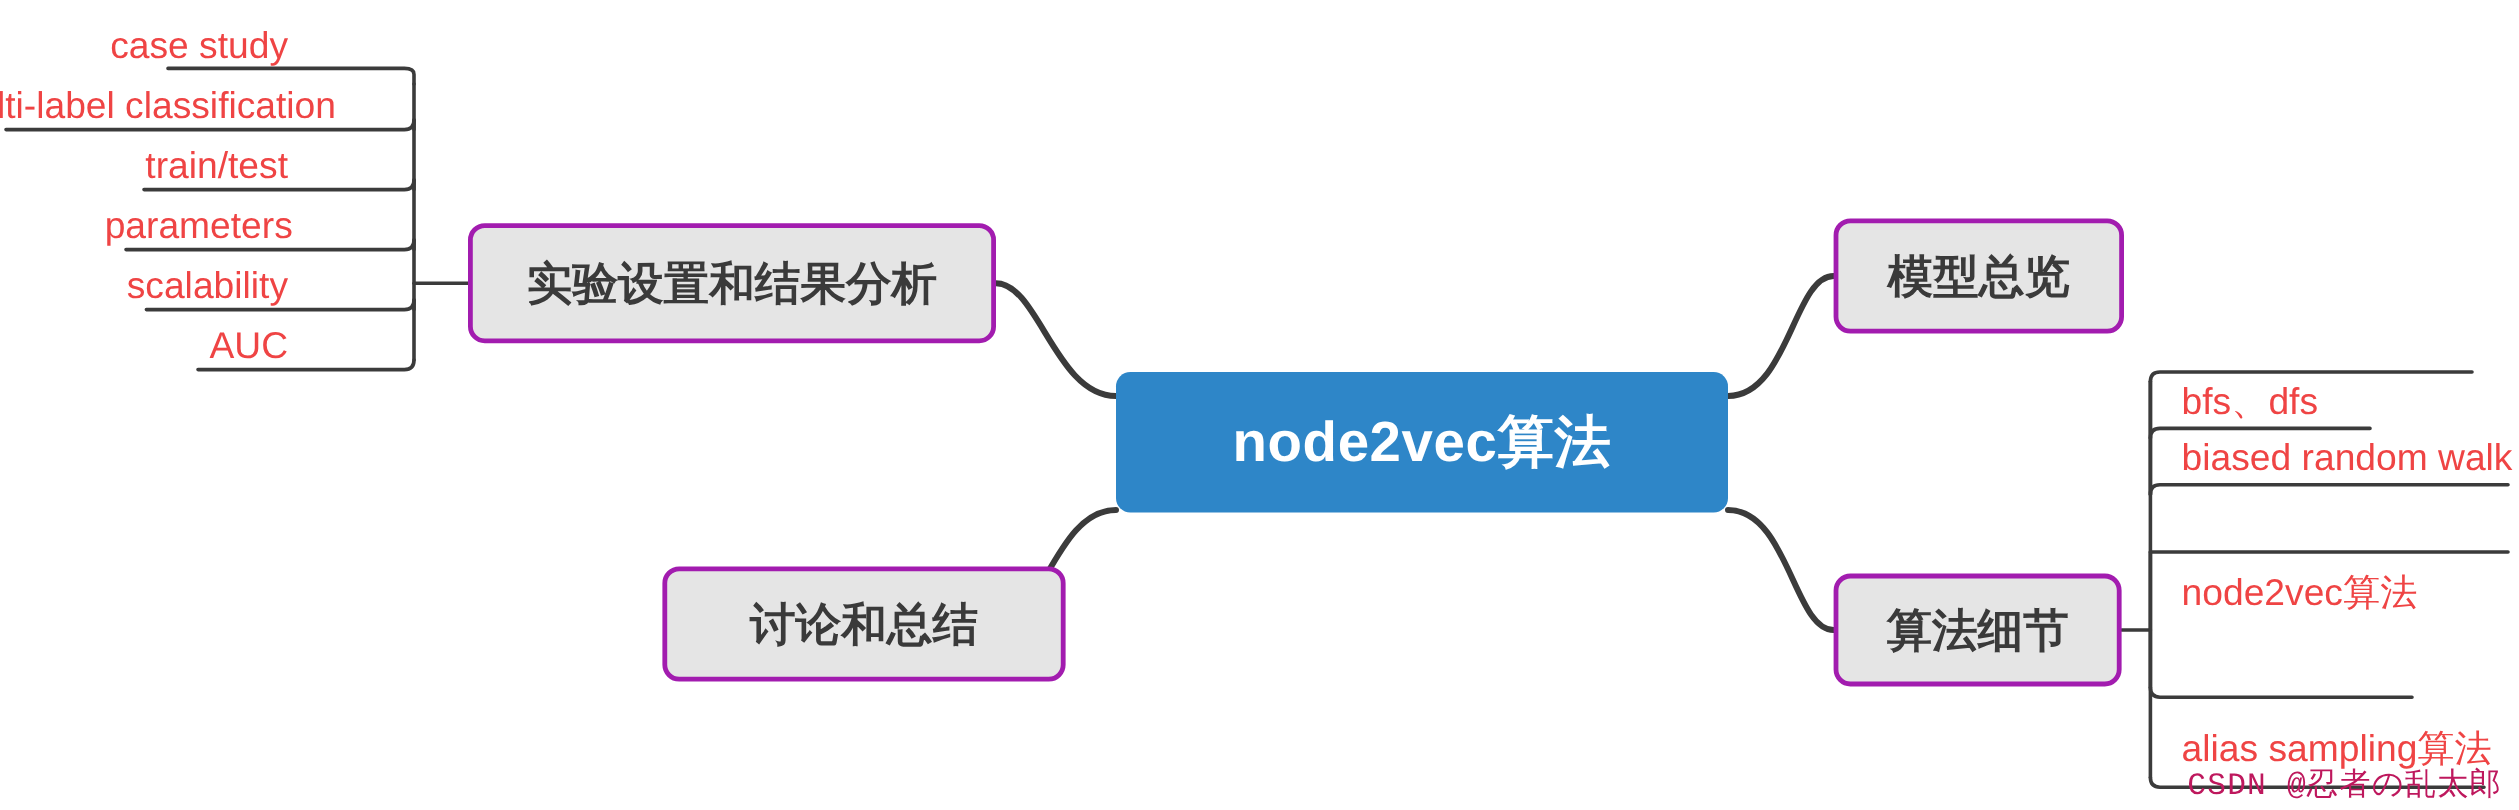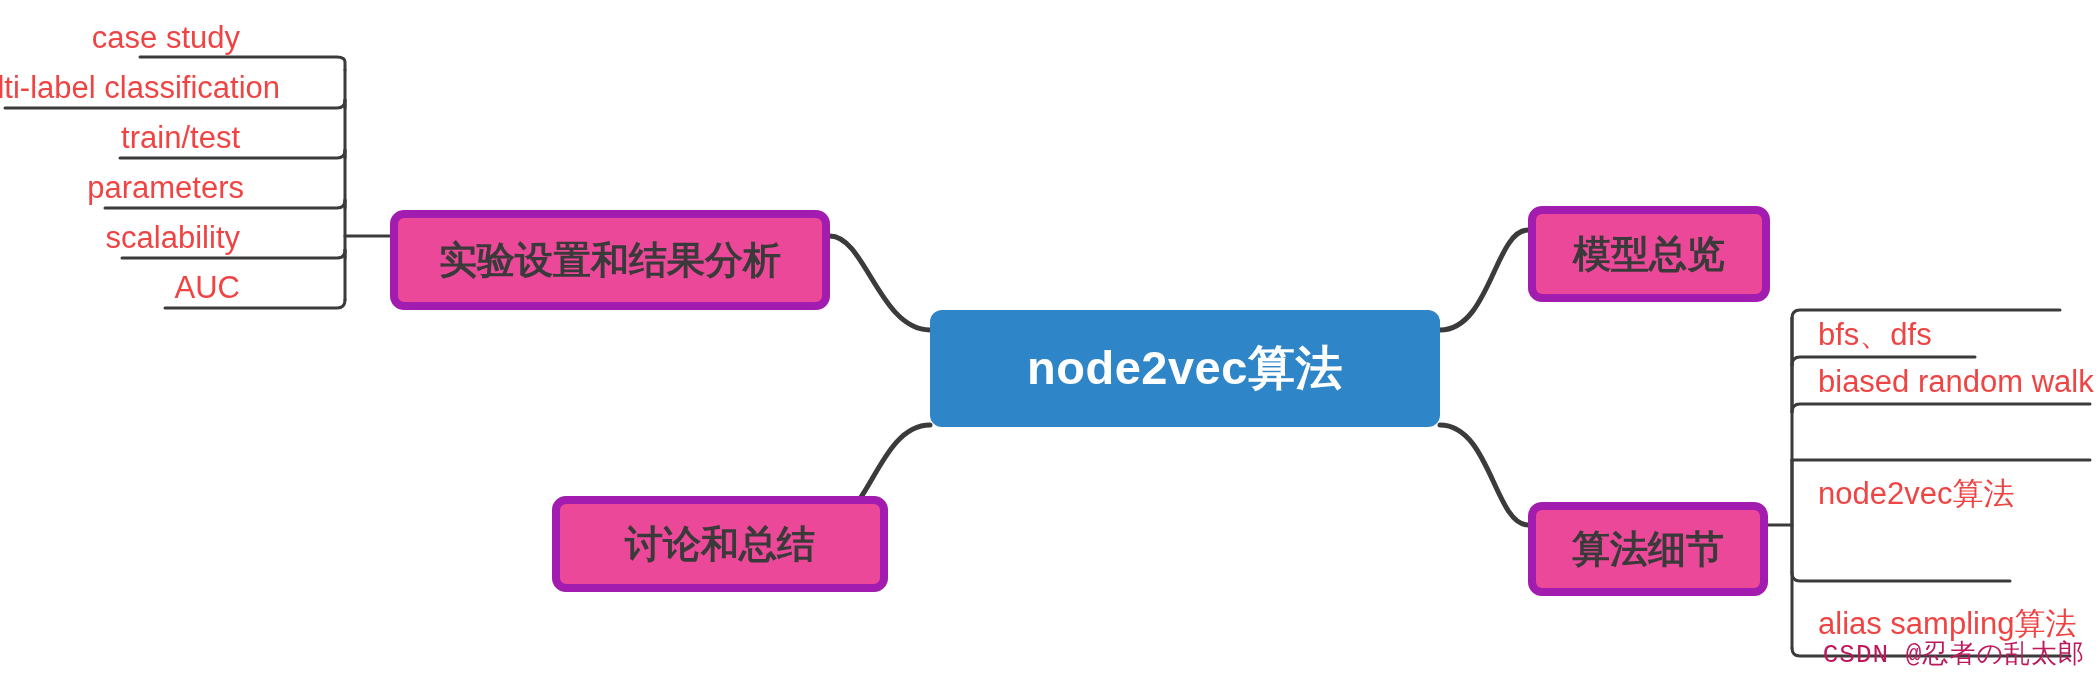--- a/index.html
+++ b/index.html
@@ -34,27 +34,26 @@
   }
   .node-root {
     background: #2e86c8;
     color: #ffffff;
     border-radius: 12px;
     font-size: 47px;
     font-weight: bold;
     letter-spacing: 0.5px;
   }
   .node-branch {
-    background: #ec4899;
+    background: #e5e5e5;
     color: #3a3a3a;
-    border: 8px solid #a21caf;
+    border: 4px solid #a21caf;
     border-radius: 14px;
     font-size: 38px;
     font-weight: bold;
-    margin-top: 24px;
   }
   .leaf {
     position: absolute;
     color: #ef4444;
     font-size: 31px;
     white-space: nowrap;
     line-height: 1;
   }
   .leaf-left {
     text-align: right;

